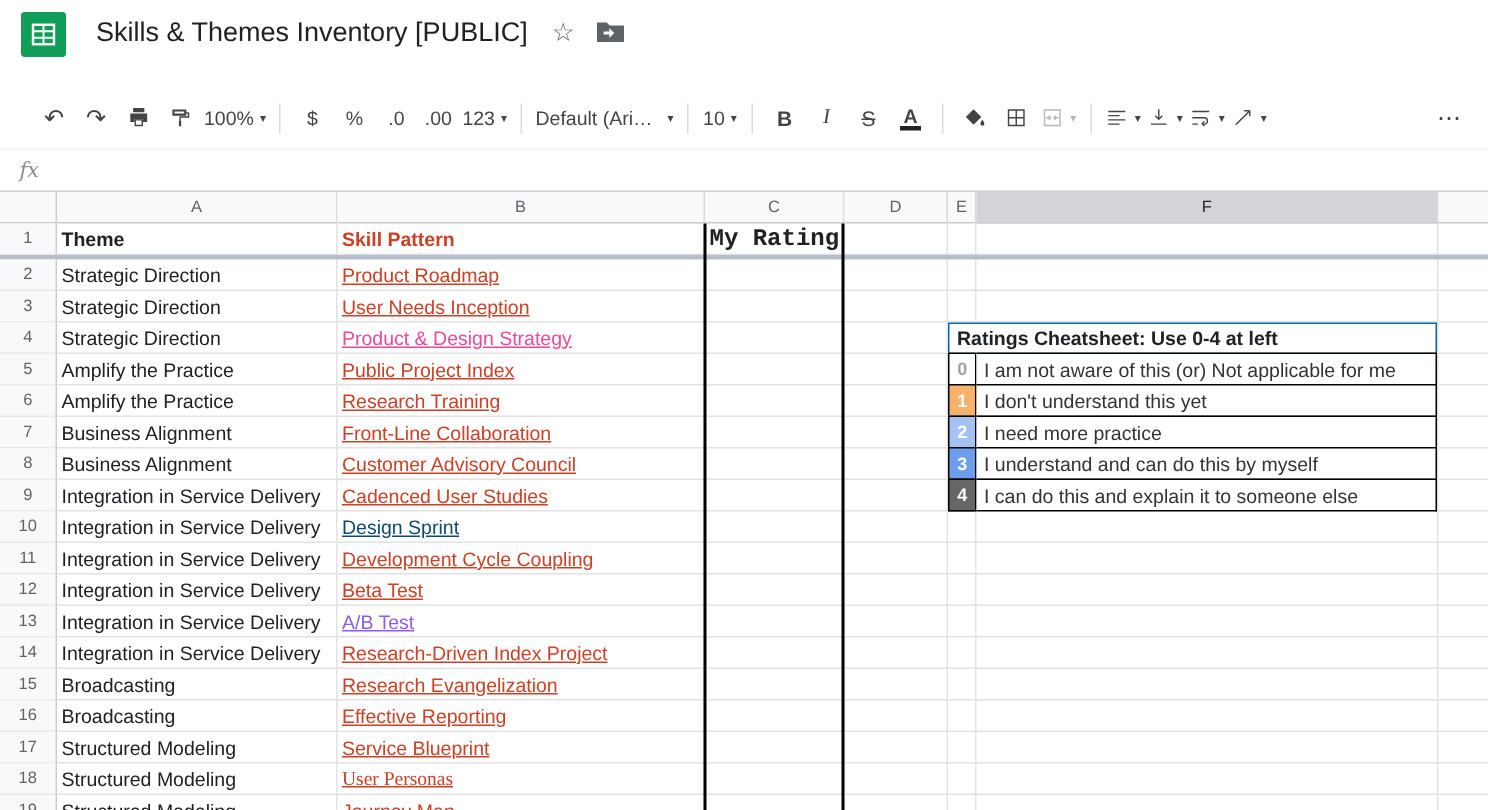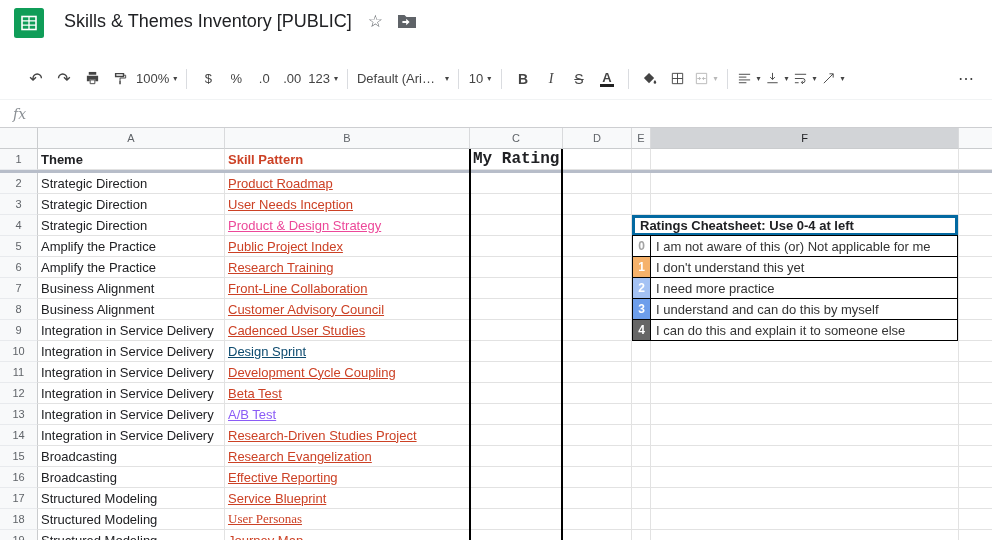--- a/index.html
+++ b/index.html
@@ -62,21 +62,21 @@
   .mono{font-family:"Liberation Mono",monospace;font-size:16px;font-weight:bold;}
   .link{text-decoration:underline;cursor:pointer;}
   .frozen-bar{height:3px;background:#b7bdc9;cursor:row-resize;}
 
   
   .cborder{position:absolute;width:2px;background:#000;top:21px;height:391px;pointer-events:none;}
   .cborder.l{left:469px}.cborder.r{left:561px}
 
   
   .cheatsheet{position:absolute;left:632px;top:87px;width:326px;}
-  .cheat-title{height:21px;box-sizing:border-box;border:3px solid #0369a1;background:#fff;
+  .cheat-title{height:21px;box-sizing:border-box;border:1px solid #0369a1;background:#fff;
                font-weight:bold;font-size:13px;display:flex;align-items:center;padding:4px 5px;
                white-space:nowrap;cursor:cell;}
   .cheat-row{display:flex;height:22px;margin-top:-1px;}
   .cheat-num{width:19px;flex:none;box-sizing:border-box;border:1px solid #000;display:flex;
              align-items:center;justify-content:center;font-size:12px;font-weight:bold;cursor:cell;}
   .cheat-desc{flex:1;box-sizing:border-box;border:1px solid #000;border-left:none;background:#fff;
               display:flex;align-items:center;padding:0 5px;font-size:13px;color:#333;
               white-space:nowrap;overflow:hidden;cursor:cell;}
 </style>
 </head>
@@ -388,21 +388,21 @@
     <div class="cell wD"></div>
     <div class="cell wE"></div>
     <div class="cell wF"></div>
     <div class="cell wG"></div>
   </div>
 
   <div class="row">
     <div class="gut">14</div>
     <div class="cell wA">Integration in Service Delivery</div>
     <div class="cell wB">
-          <span class="link" style="color: rgb(204, 65, 37);">Research-Driven Studies Project</span>
+          <span class="link" style="color: rgb(204, 65, 37);">Research-Driven Index Project</span>
         </div>
     <div class="cell wC"></div>
     <div class="cell wD"></div>
     <div class="cell wE"></div>
     <div class="cell wF"></div>
     <div class="cell wG"></div>
   </div>
 
   <div class="row">
     <div class="gut">15</div>

